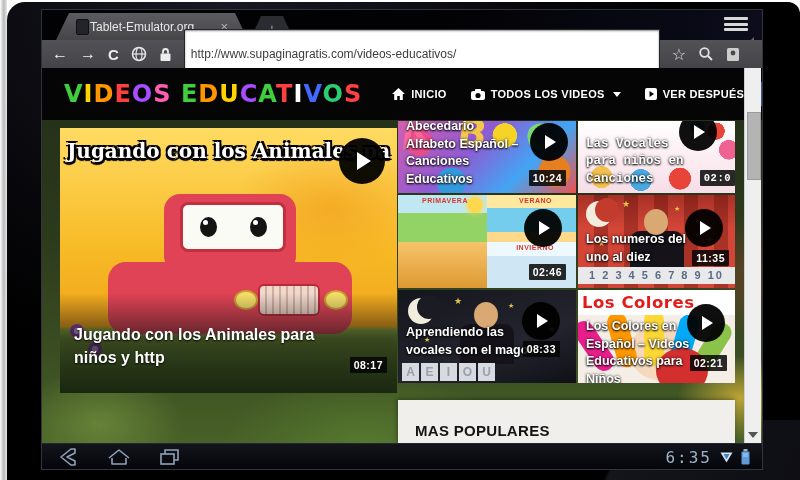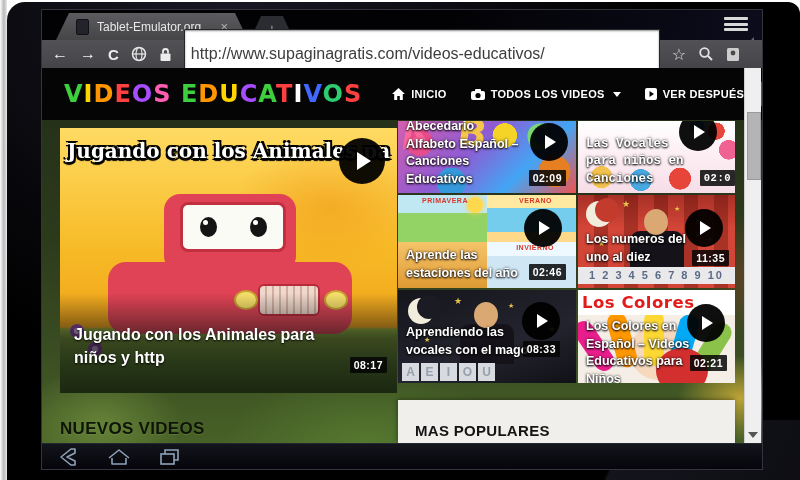--- a/index.html
+++ b/index.html
@@ -14,40 +14,40 @@
        background:linear-gradient(115deg,transparent 40%,rgba(40,40,55,.5) 41%,rgba(15,15,22,.9));}
   .screen{position:absolute;left:42px;top:10px;width:720px;height:459px;background:#000;
        overflow:hidden;outline:1px solid #34343c;}
 
   
   .tabstrip{position:absolute;left:0;top:0;width:720px;height:30px;
        background:linear-gradient(100deg,#020204 55%,#0c0c1c);}
   .tab{position:absolute;left:14px;top:3px;width:192px;height:27px;
        background:linear-gradient(#5c5c60,#454548);
        clip-path:polygon(13px 0,calc(100% - 13px) 0,100% 100%,0 100%);
-       display:flex;align-items:center;gap:8px;padding:0 20px;box-sizing:border-box;}
+       display:flex;align-items:center;gap:1px;padding:0 20px;box-sizing:border-box;}
   .favicon{width:11px;height:14px;background:#23232b;border:1px solid #101016;border-radius:2px;flex:0 0 auto;}
   .tab-title{font-size:12px;color:#e8e8e8;white-space:nowrap;overflow:hidden;flex:1;}
   .tab-close{font-size:13px;color:#b0b0b0;padding-left:4px;}
   .newtab{position:absolute;left:208px;top:6px;width:44px;height:24px;background:#2b2b32;
        clip-path:polygon(11px 0,calc(100% - 11px) 0,100% 100%,0 100%);
        color:#9d9da4;font-size:15px;display:flex;align-items:center;justify-content:center;}
   .menu-btn{position:absolute;right:14px;top:7px;width:24px;height:17px;}
   .menu-btn i{display:block;height:3px;background:#d8d8d8;margin-bottom:2.5px;border-radius:1px;}
   .menu-tri{position:absolute;right:8px;top:27px;width:0;height:0;
        border-left:6px solid transparent;border-bottom:6px solid #6a6a72;}
 
   
   .toolbar{position:absolute;left:0;top:30px;width:720px;height:28px;
        background:linear-gradient(#525256,#454549);display:flex;align-items:center;
        padding:0 10px;box-sizing:border-box;gap:12px;}
   .nav-glyph{color:#f0f0f0;font-size:16px;line-height:1;}
   .reload{color:#efefef;font-size:15px;font-weight:bold;}
   .urlfield{width:462px;height:19px;background:#fff;border:1px solid #26262a;border-radius:1px;
-       box-shadow:inset 0 1px 2px rgba(0,0,0,.45);font-size:16px;color:#3d3d3d;
+       box-shadow:inset 0 1px 2px rgba(0,0,0,.45);font-size:12px;color:#3d3d3d;
        padding:15px 6px;font-family:"Liberation Sans",sans-serif;}
   .tb-icon{flex:0 0 auto;display:flex;align-items:center;justify-content:center;}
   .star{color:#e0e0e0;font-size:16px;}
 
   
   .viewport{position:absolute;left:0;top:58px;width:720px;height:375px;overflow:hidden;
     background:
       radial-gradient(90px 60px at 97% 88%,rgba(230,190,60,.75),transparent 70%),
       radial-gradient(70px 90px at 99% 55%,rgba(150,70,45,.5),transparent 70%),
       radial-gradient(120px 80px at 8% 95%,rgba(110,140,60,.8),transparent 70%),
@@ -314,21 +314,21 @@
     </div>
 
     <div class="card c1 thumb-abc">
       <span class="foam" style="left:2px;top:-6px;font-size:34px;color:#ff6b9d;transform:rotate(-12deg);">A</span>
       <span class="foam" style="left:60px;top:-10px;font-size:38px;color:#ffd33d;transform:rotate(8deg);">B</span>
       <span class="foam" style="left:128px;top:-4px;font-size:34px;color:#7ee06a;transform:rotate(-6deg);">C</span>
       <div class="playbtn pb-sm" style="top:2px;right:8px;">
           <span class="tri"></span>
         </div>
       <div class="card-title" style="bottom:5px;width:120px;">Abecedario Alfabeto Español – Canciones Educativos</div>
-      <span class="badge" style="right:10px;bottom:7px;">02:09</span>
+      <span class="badge" style="right:10px;bottom:7px;">10:24</span>
     </div>
 
     <div class="card c2 thumb-kids">
       <div class="playbtn pb-sm" style="top:-8px;right:18px;">
           <span class="tri"></span>
         </div>
       <div class="card-title" style="bottom:5px;width:118px;">Las Vocales para niños en Canciones</div>
       <span class="badge" style="right:0;bottom:7px;">02:0</span>
     </div>
 
@@ -338,21 +338,20 @@
         </div>
       <div class="q q-summer"></div>
       <div class="q q-autumn"></div>
       <div class="q q-winter"></div>
       <span class="season-label" style="left:24px;top:2px;">PRIMAVERA</span>
       <span class="season-label" style="right:24px;top:2px;">VERANO</span>
       <span class="season-label" style="right:22px;top:49px;">INVIERNO</span>
       <div class="playbtn pb-sm" style="top:14px;right:14px;">
           <span class="tri"></span>
         </div>
-      <div class="card-title" style="bottom:6px;width:130px;">Aprende las estaciones del año</div>
       <span class="badge" style="right:10px;bottom:8px;">02:46</span>
     </div>
 
     <div class="card c4 thumb-curtain" style="--mbg:#c23b2d;">
       <div class="moon" style="left:8px;top:6px;"></div>
       <span class="star-g" style="left:44px;top:4px;font-size:9px;">★</span>
       <span class="star-g" style="left:96px;top:10px;font-size:7px;">★</span>
       <span class="star-g" style="left:128px;top:40px;font-size:9px;">★</span>
       <span class="star-g" style="left:20px;top:44px;font-size:8px;">★</span>
       <div class="puppet-body" style="left:52px;top:36px;"></div>
@@ -397,21 +396,20 @@
       <div class="finger" style="left:124px;top:30px;background:#8bc34a;transform:rotate(32deg);"></div>
       <div class="palm" style="left:78px;top:58px;"></div>
       <div class="colores-band">Los Colores</div>
       <div class="playbtn pb-sm" style="top:14px;right:10px;">
           <span class="tri"></span>
         </div>
       <div class="card-title" style="top:28px;width:110px;">Los Colores en Español – Videos Educativos para Niños</div>
       <span class="badge" style="right:8px;bottom:12px;">02:21</span>
     </div>
 
-    <div class="nuevos">NUEVOS VIDEOS</div>
     <div class="popular-panel">
       <div class="popular-title">MAS POPULARES</div>
     </div>
 
     <div class="scrollbar">
       <div class="thumb"></div>
       <div class="sb-arrow"></div>
     </div>
   </div>
 
@@ -425,14 +423,26 @@
       <svg width="26" height="20" viewBox="0 0 26 20">
           <path d="M3 11 L13 3 L23 11 M6 11 V17 H20 V11" fill="none" stroke="#8fa3b8" stroke-width="1.6" stroke-linejoin="round"></path>
         </svg>
     </span>
     <span class="sysbtn" style="margin-left:26px;">
       <svg width="24" height="20" viewBox="0 0 24 20">
           <rect x="3" y="7" width="13" height="10" fill="none" stroke="#8fa3b8" stroke-width="1.6"></rect>
           <path d="M7 7 V3 H20 V13 H16" fill="none" stroke="#8fa3b8" stroke-width="1.6"></path>
         </svg>
     </span>
+    <span class="sys-right">
+      <span class="clock">6:35</span>
+      <svg width="13" height="11" viewBox="0 0 13 11">
+          <path d="M0.5 0.5 H12.5 L6.5 10.5 Z" fill="#d7e4f0"></path>
+          <path d="M3.5 2 H9.5 L6.5 7.5 Z" fill="#3f86c9"></path>
+        </svg>
+      <svg width="9" height="16" viewBox="0 0 9 16">
+          <rect x="2.5" y="0" width="4" height="2.5" fill="#9db4c8"></rect>
+          <rect x="0.5" y="2.5" width="8" height="13" rx="1" fill="#5e9bd8"></rect>
+          <rect x="2" y="4" width="5" height="4" fill="#86b8e8"></rect>
+        </svg>
+    </span>
   </div>
 </div>
 
 </body></html>

